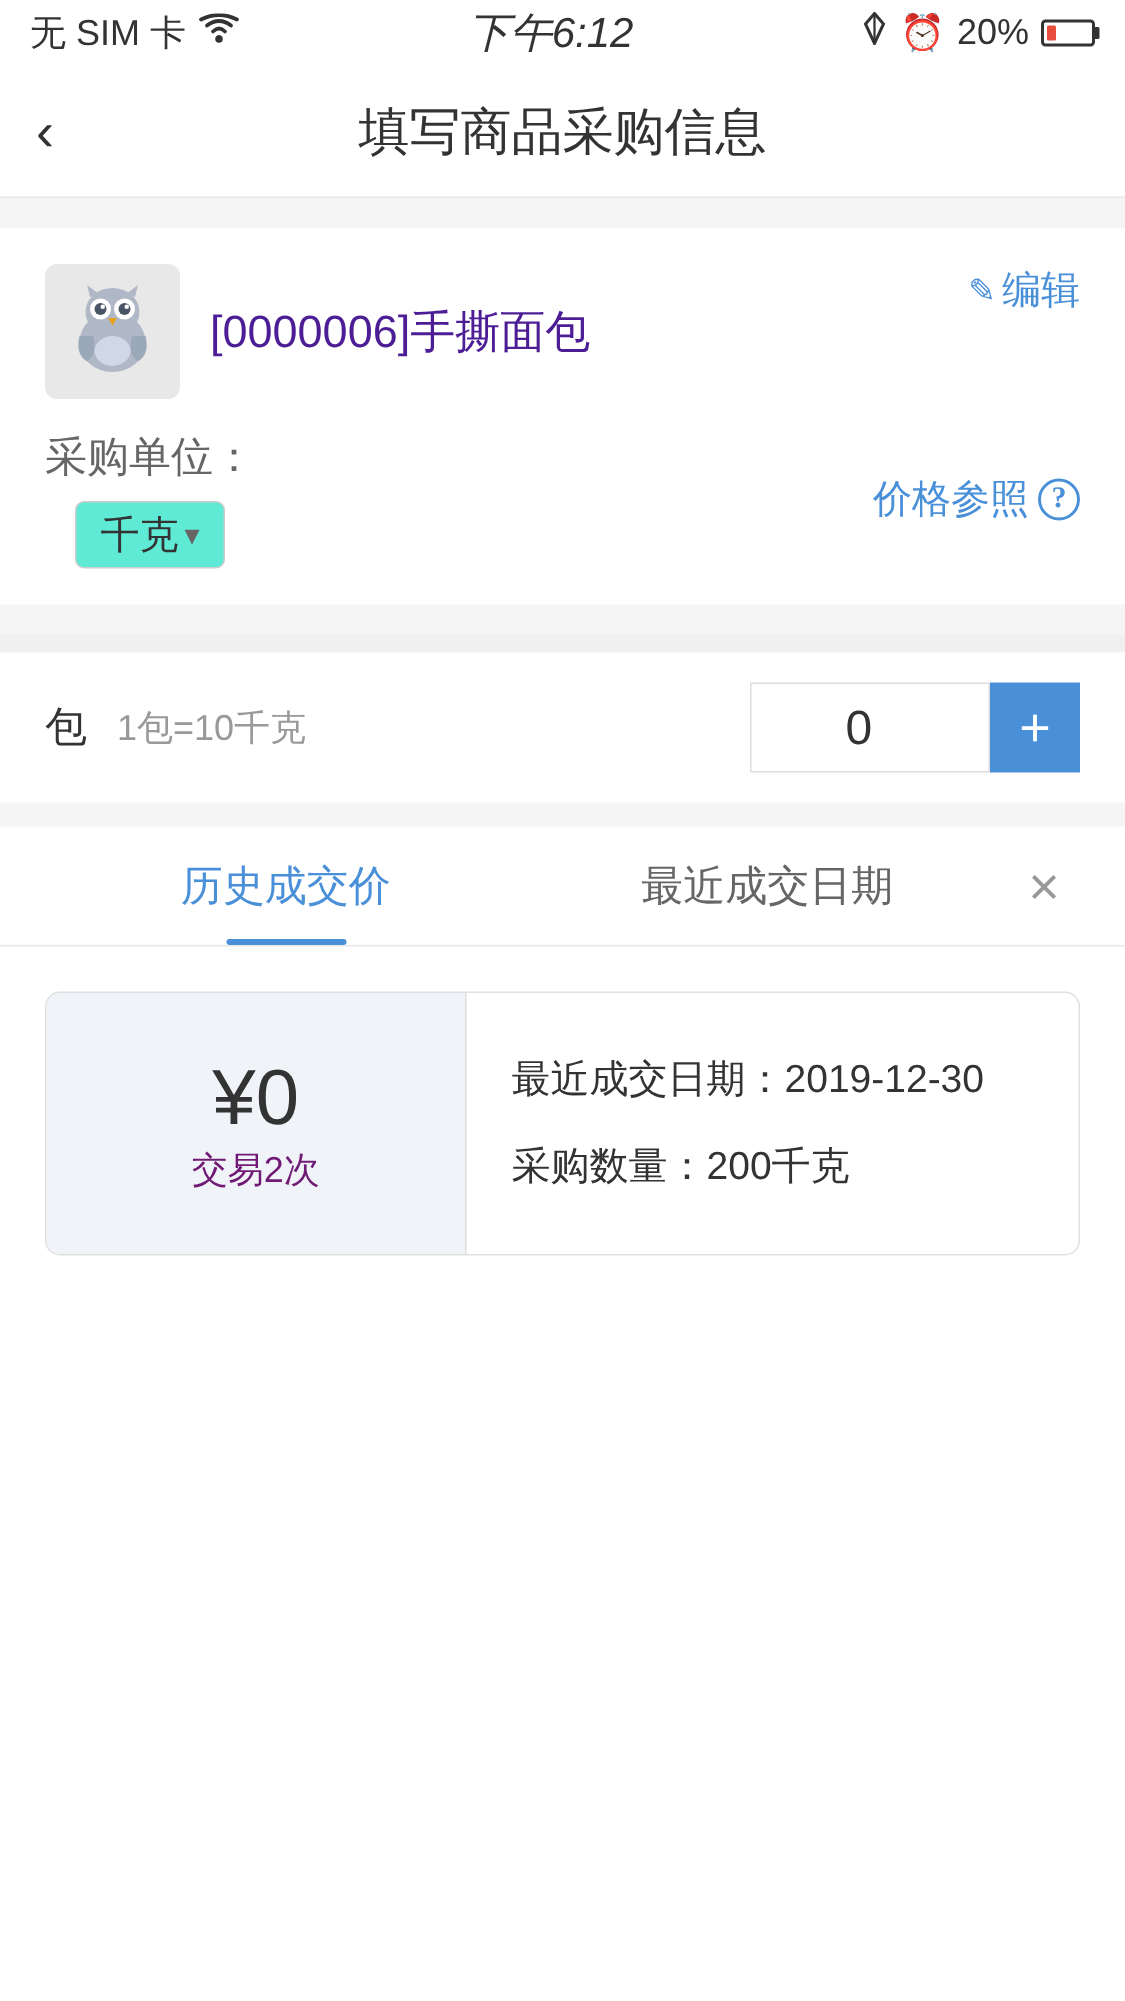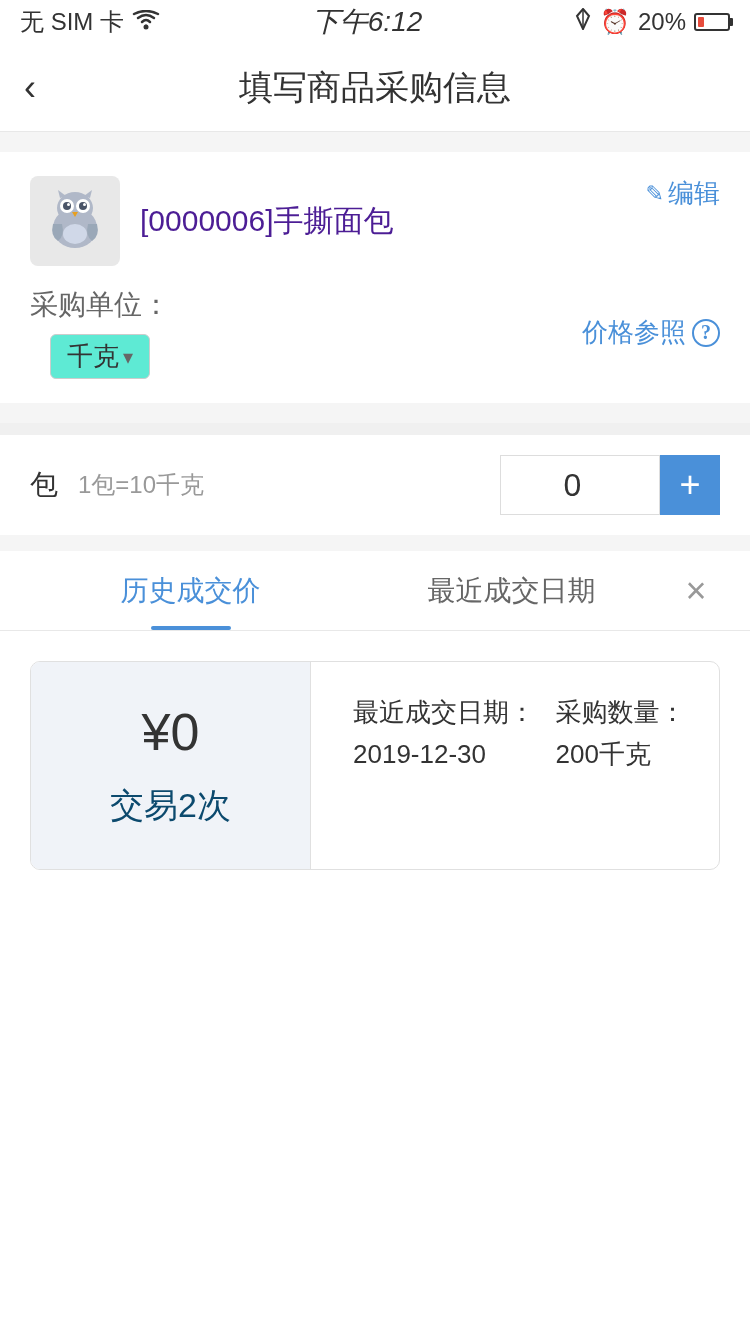--- a/index.html
+++ b/index.html
@@ -317,32 +317,31 @@
       justify-content: center;
       padding: 40px 20px;
       border-right: 1px solid #e0e0e0;
     }
     .history-price {
       font-size: 52px;
       font-weight: 500;
       color: #333;
     }
     .history-trades {
-      font-size: 34px;
-      color: #0c4a6e;
-      margin-top: 21px;
+      font-size: 24px;
+      color: #701a75;
+      margin-top: 2px;
     }
     .history-card-right {
       flex: 1;
       padding: 30px;
       display: flex;
-      flex-direction: row;
+      flex-direction: column;
       justify-content: center;
       gap: 16px;
-      margin-left: 12px;
     }
     .history-detail-row {
       font-size: 26px;
       color: #333;
       line-height: 1.6;
     }
 
     
     .bottom-fill {
       height: 600px;

